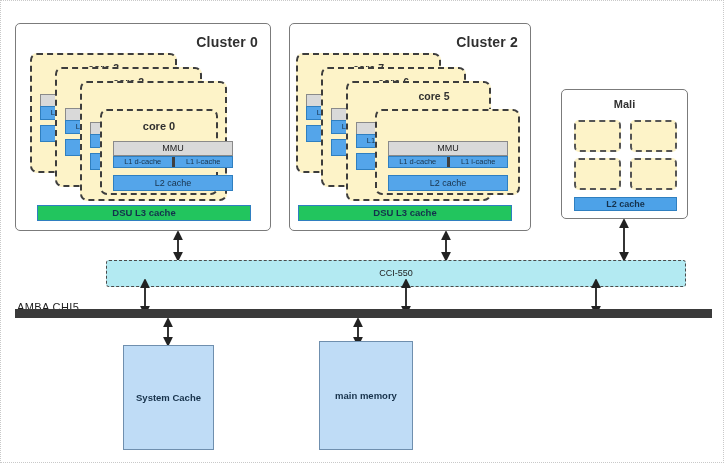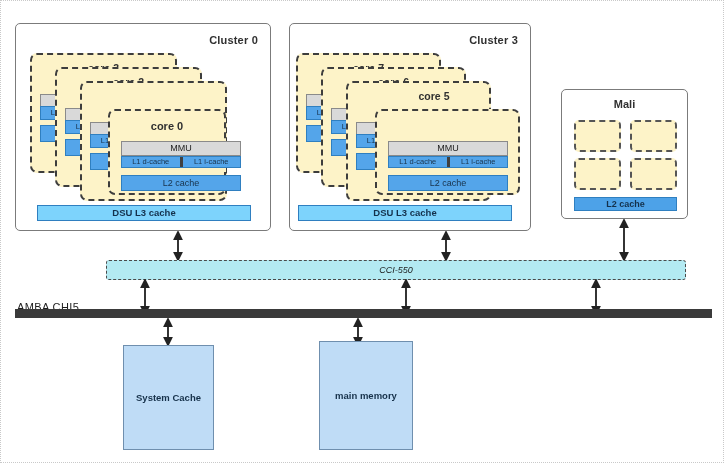--- a/index.html
+++ b/index.html
@@ -20,21 +20,21 @@
   .abs{position:absolute;box-sizing:border-box;}
 
   
   .cluster-outer{
     border:1px solid #7b7b7b;
     border-radius:5px;
     background:#ffffff;
   }
   .cluster-title{
     position:absolute;
-    font-size:11px;
+    font-size:14px;
     font-weight:bold;
     color:#303030;
     letter-spacing:.2px;
   }
 
   
   .core{
     border:2px dashed #3d3d3d;
     border-radius:7px;
     background:#fdf3c8;
@@ -88,21 +88,21 @@
     line-height:1;
   }
   .mmumini{
     border:1px solid #8a8a8a;
     background:#d9d9d9;
   }
 
   
   .dsu{
     border:1px solid #2f7fc0;
-    background:#7dd3fc;
+    background:#22c55e;
     font-size:9.5px;
     font-weight:bold;
     color:#14314c;
     display:flex;align-items:center;justify-content:center;
     line-height:1;
   }
 
   
   .mali-outer{
     border:1px solid #7b7b7b;
@@ -190,34 +190,34 @@
     <div class="abs l1mini" style="left:8px;top:51px;width:30px;height:14px;">L1</div>
     <div class="abs l1mini" style="left:8px;top:70px;width:30px;height:17px;"></div>
   </div>
 
   <div class="abs core" style="left:79px;top:80px;width:147px;height:120px;">
     <div class="abs mmumini" style="left:8px;top:39px;width:30px;height:14px;"></div>
     <div class="abs l1mini" style="left:8px;top:51px;width:30px;height:14px;">L1</div>
     <div class="abs l1mini" style="left:8px;top:70px;width:30px;height:17px;"></div>
   </div>
 
-  <div class="abs core" style="left:107px;top:108px;width:118px;height:86px;">
+  <div class="abs core" style="left:99px;top:108px;width:118px;height:86px;">
     <div class="core-label core0-label" style="top:9px;">core 0</div>
     <div class="abs mmu" style="left:11px;top:30px;width:120px;height:15px;">MMU</div>
     <div class="abs l1row" style="left:11px;top:45px;width:120px;height:12px;">
       <div class="l1cell">L1 d-cache</div>
       <div class="l1cell">L1 i-cache</div>
     </div>
     <div class="abs l2" style="left:11px;top:64px;width:120px;height:16px;">L2 cache</div>
   </div>
 
   <div class="abs dsu" style="left:36px;top:204px;width:214px;height:16px;">DSU  L3 cache</div>
 
   <div class="abs cluster-outer" style="left:288px;top:22px;width:242px;height:208px;">
-    <div class="cluster-title" style="right:12px;top:10px;">Cluster 3</div>
+    <div class="cluster-title" style="right:12px;top:10px;">Cluster 2</div>
   </div>
 
   <div class="abs core" style="left:295px;top:52px;width:145px;height:120px;">
     <div class="core-label" style="top:7px;">core 7</div>
     <div class="abs mmumini" style="left:8px;top:39px;width:30px;height:14px;"></div>
     <div class="abs l1mini" style="left:8px;top:51px;width:30px;height:14px;">L1</div>
     <div class="abs l1mini" style="left:8px;top:70px;width:30px;height:17px;"></div>
   </div>
 
   <div class="abs core" style="left:320px;top:66px;width:145px;height:120px;">
@@ -267,21 +267,21 @@
   <svg class="arrow" style="left:436px;top:230px;" width="18" height="30" viewBox="0 0 18 30">
     <line x1="9" y1="26" x2="9" y2="4" stroke="#222" stroke-width="1.4" marker-end="url(#ah)"></line>
     <line x1="9" y1="4" x2="9" y2="26" stroke="#222" stroke-width="1.4" marker-end="url(#ah)"></line>
   </svg>
 
   <svg class="arrow" style="left:614px;top:218px;" width="18" height="42" viewBox="0 0 18 42">
     <line x1="9" y1="38" x2="9" y2="4" stroke="#222" stroke-width="1.4" marker-end="url(#ah)"></line>
     <line x1="9" y1="4" x2="9" y2="38" stroke="#222" stroke-width="1.4" marker-end="url(#ah)"></line>
   </svg>
 
-  <div class="abs cci" style="left:105px;top:259px;width:580px;height:20px;font-style:italic;">CCI-550</div>
+  <div class="abs cci" style="left:105px;top:259px;width:580px;height:27px;">CCI-550</div>
 
   <svg class="arrow" style="left:135px;top:278px;" width="18" height="36" viewBox="0 0 18 36">
     <line x1="9" y1="32" x2="9" y2="4" stroke="#222" stroke-width="1.4" marker-end="url(#ah)"></line>
     <line x1="9" y1="4" x2="9" y2="32" stroke="#222" stroke-width="1.4" marker-end="url(#ah)"></line>
   </svg>
   <svg class="arrow" style="left:396px;top:278px;" width="18" height="36" viewBox="0 0 18 36">
     <line x1="9" y1="32" x2="9" y2="4" stroke="#222" stroke-width="1.4" marker-end="url(#ah)"></line>
     <line x1="9" y1="4" x2="9" y2="32" stroke="#222" stroke-width="1.4" marker-end="url(#ah)"></line>
   </svg>
   <svg class="arrow" style="left:586px;top:278px;" width="18" height="36" viewBox="0 0 18 36">

